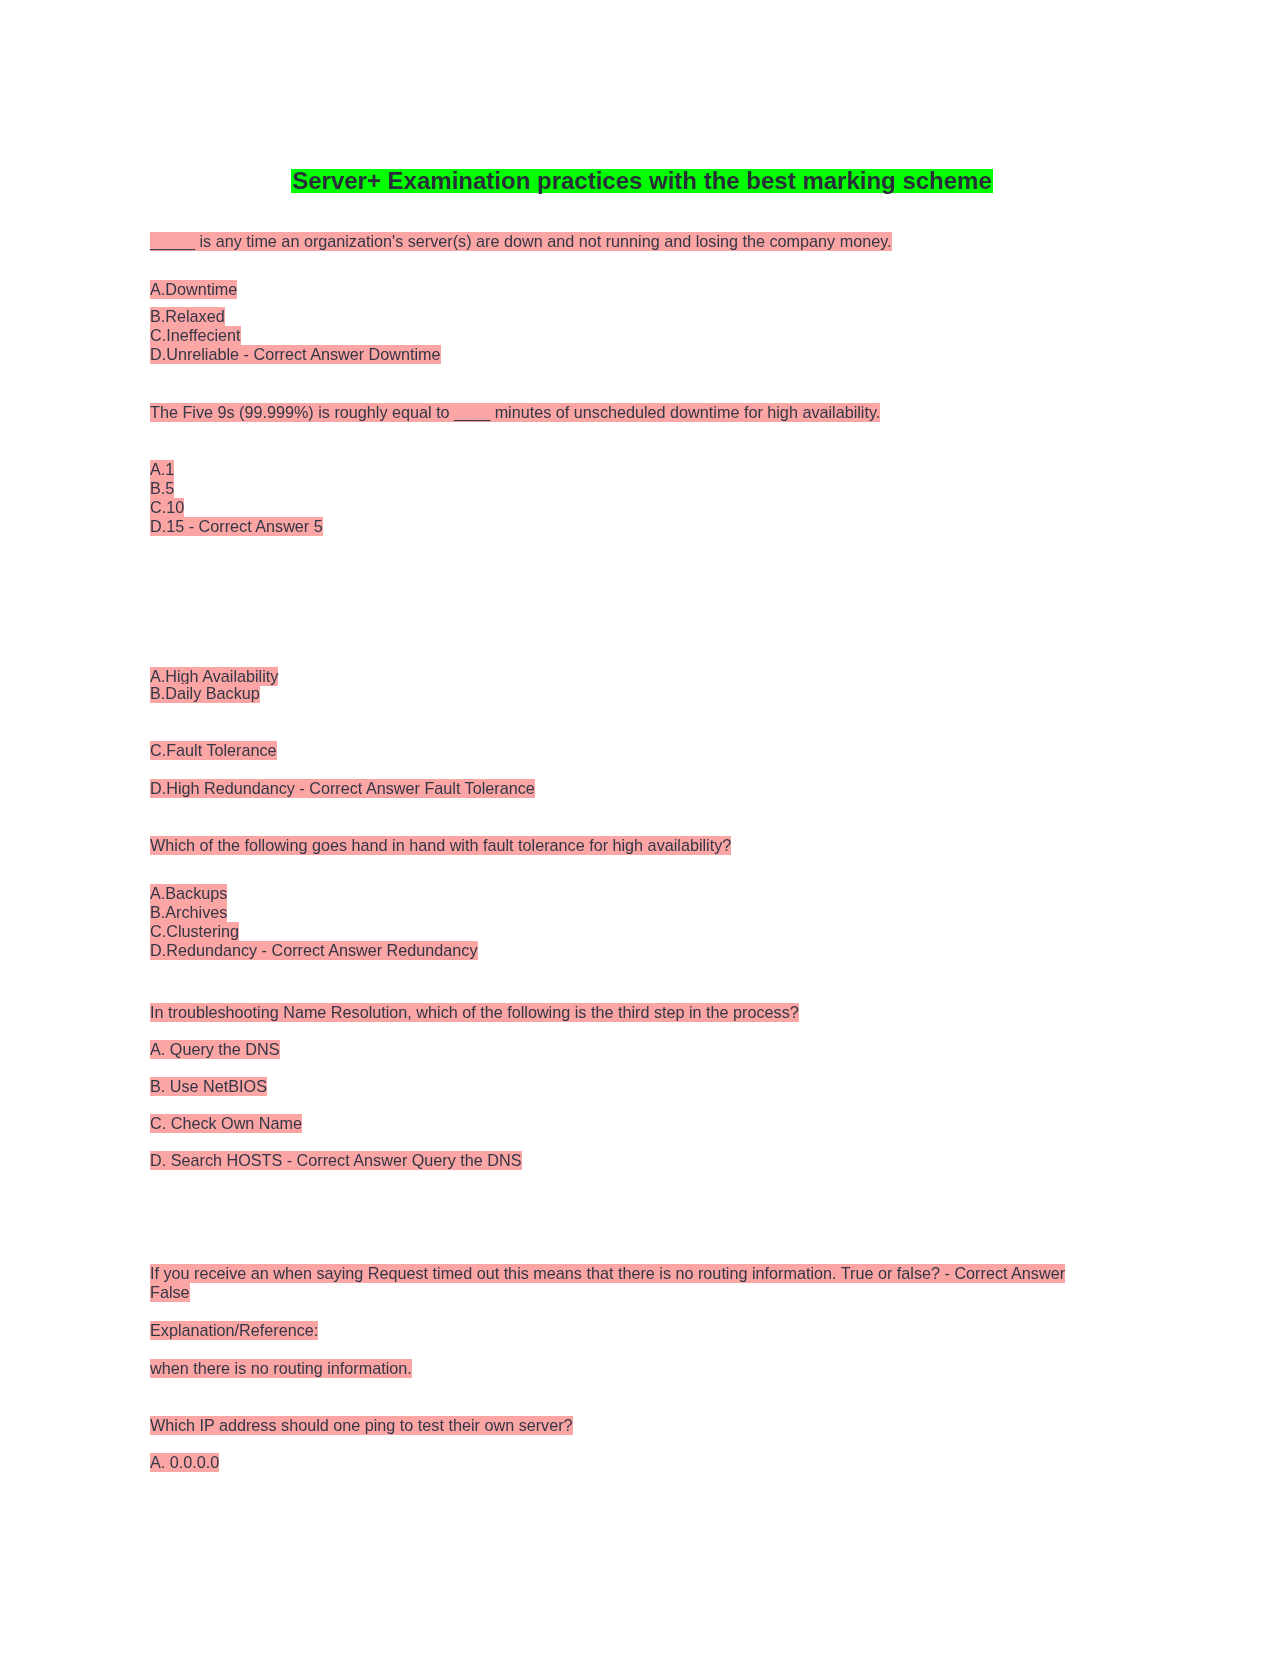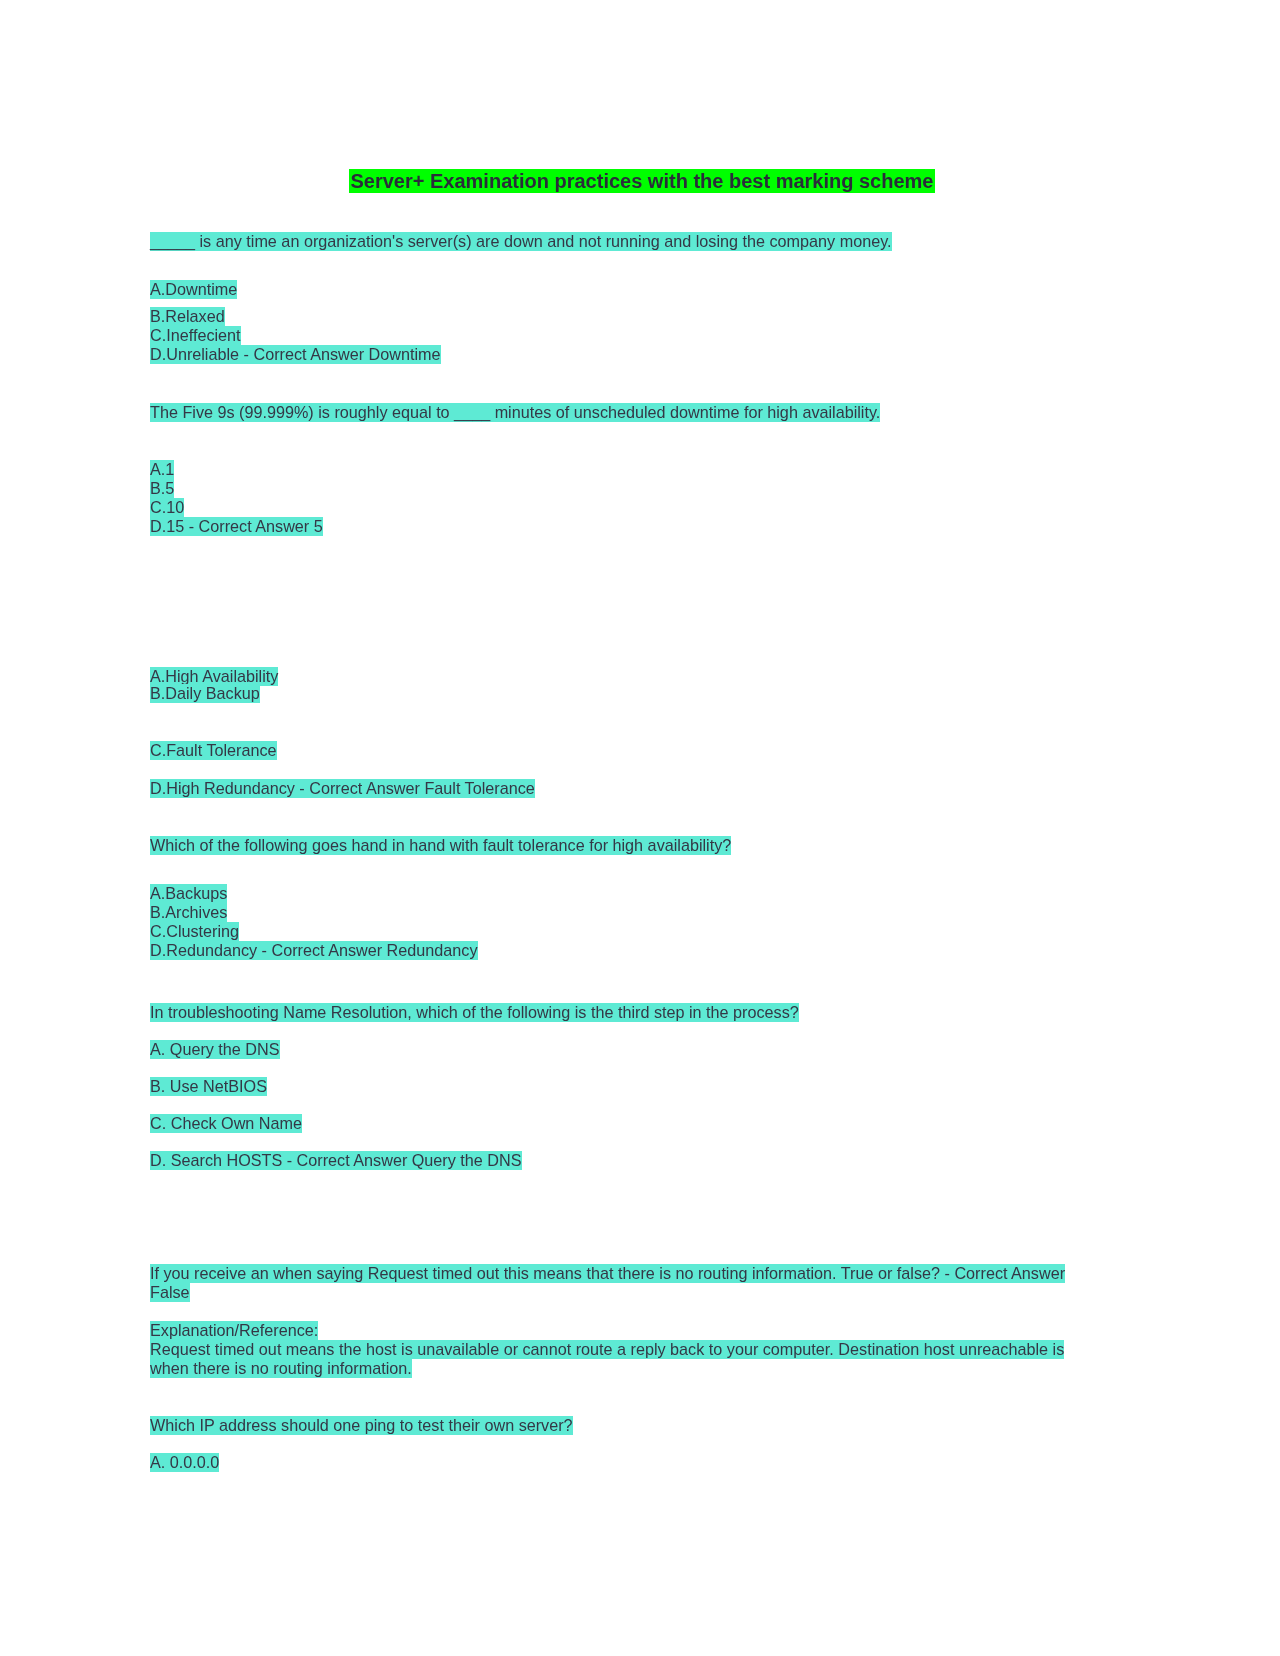--- a/index.html
+++ b/index.html
@@ -14,37 +14,37 @@
   }
   .page { position: absolute; left: 0; top: 0; width: 1280px; height: 1656px; }
   .line {
     position: absolute;
     left: 150px;
     font-size: 16.2px;
     line-height: 19px;
     white-space: nowrap;
   }
   .hl {
-    background: #5eead4;
+    background: #fca5a5;
     padding: 0 0 1px 0;
     text-align: center;
   }
   .title-wrap {
     position: absolute;
     top: 169px;
     left: 0;
     width: 1280px;
     text-align: center;
   }
   .title {
     display: inline-block;
     background: #00ff00;
     color: #2a2d3a;
     font-weight: bold;
-    font-size: 20px;
+    font-size: 24px;
     line-height: 24px;
     padding: 0 1px;
     margin-left: 4px;
   }
 </style>
 </head>
 <body>
 
 <div class="page">
 
@@ -77,19 +77,18 @@
 
   <div class="line" style="top:1003px"><span class="hl">In troubleshooting Name Resolution, which of the following is the third step in the process?</span></div>
   <div class="line" style="top:1040px"><span class="hl">A. Query the DNS</span></div>
   <div class="line" style="top:1077px"><span class="hl">B. Use NetBIOS</span></div>
   <div class="line" style="top:1114px"><span class="hl">C. Check Own Name</span></div>
   <div class="line" style="top:1151px"><span class="hl">D. Search HOSTS - Correct Answer Query the DNS</span></div>
 
   <div class="line" style="top:1264px"><span class="hl">If you receive an when saying Request timed out this means that there is no routing information. True or false? - Correct Answer</span></div>
   <div class="line" style="top:1283px"><span class="hl">False</span></div>
   <div class="line" style="top:1321px"><span class="hl">Explanation/Reference:</span></div>
-  <div class="line" style="top:1340px"><span class="hl">Request timed out means the host is unavailable or cannot route a reply back to your computer. Destination host unreachable is</span></div>
   <div class="line" style="top:1359px"><span class="hl">when there is no routing information.</span></div>
 
   <div class="line" style="top:1416px"><span class="hl">Which IP address should one ping to test their own server?</span></div>
   <div class="line" style="top:1453px"><span class="hl">A. 0.0.0.0</span></div>
 
 </div>
 
 </body></html>

